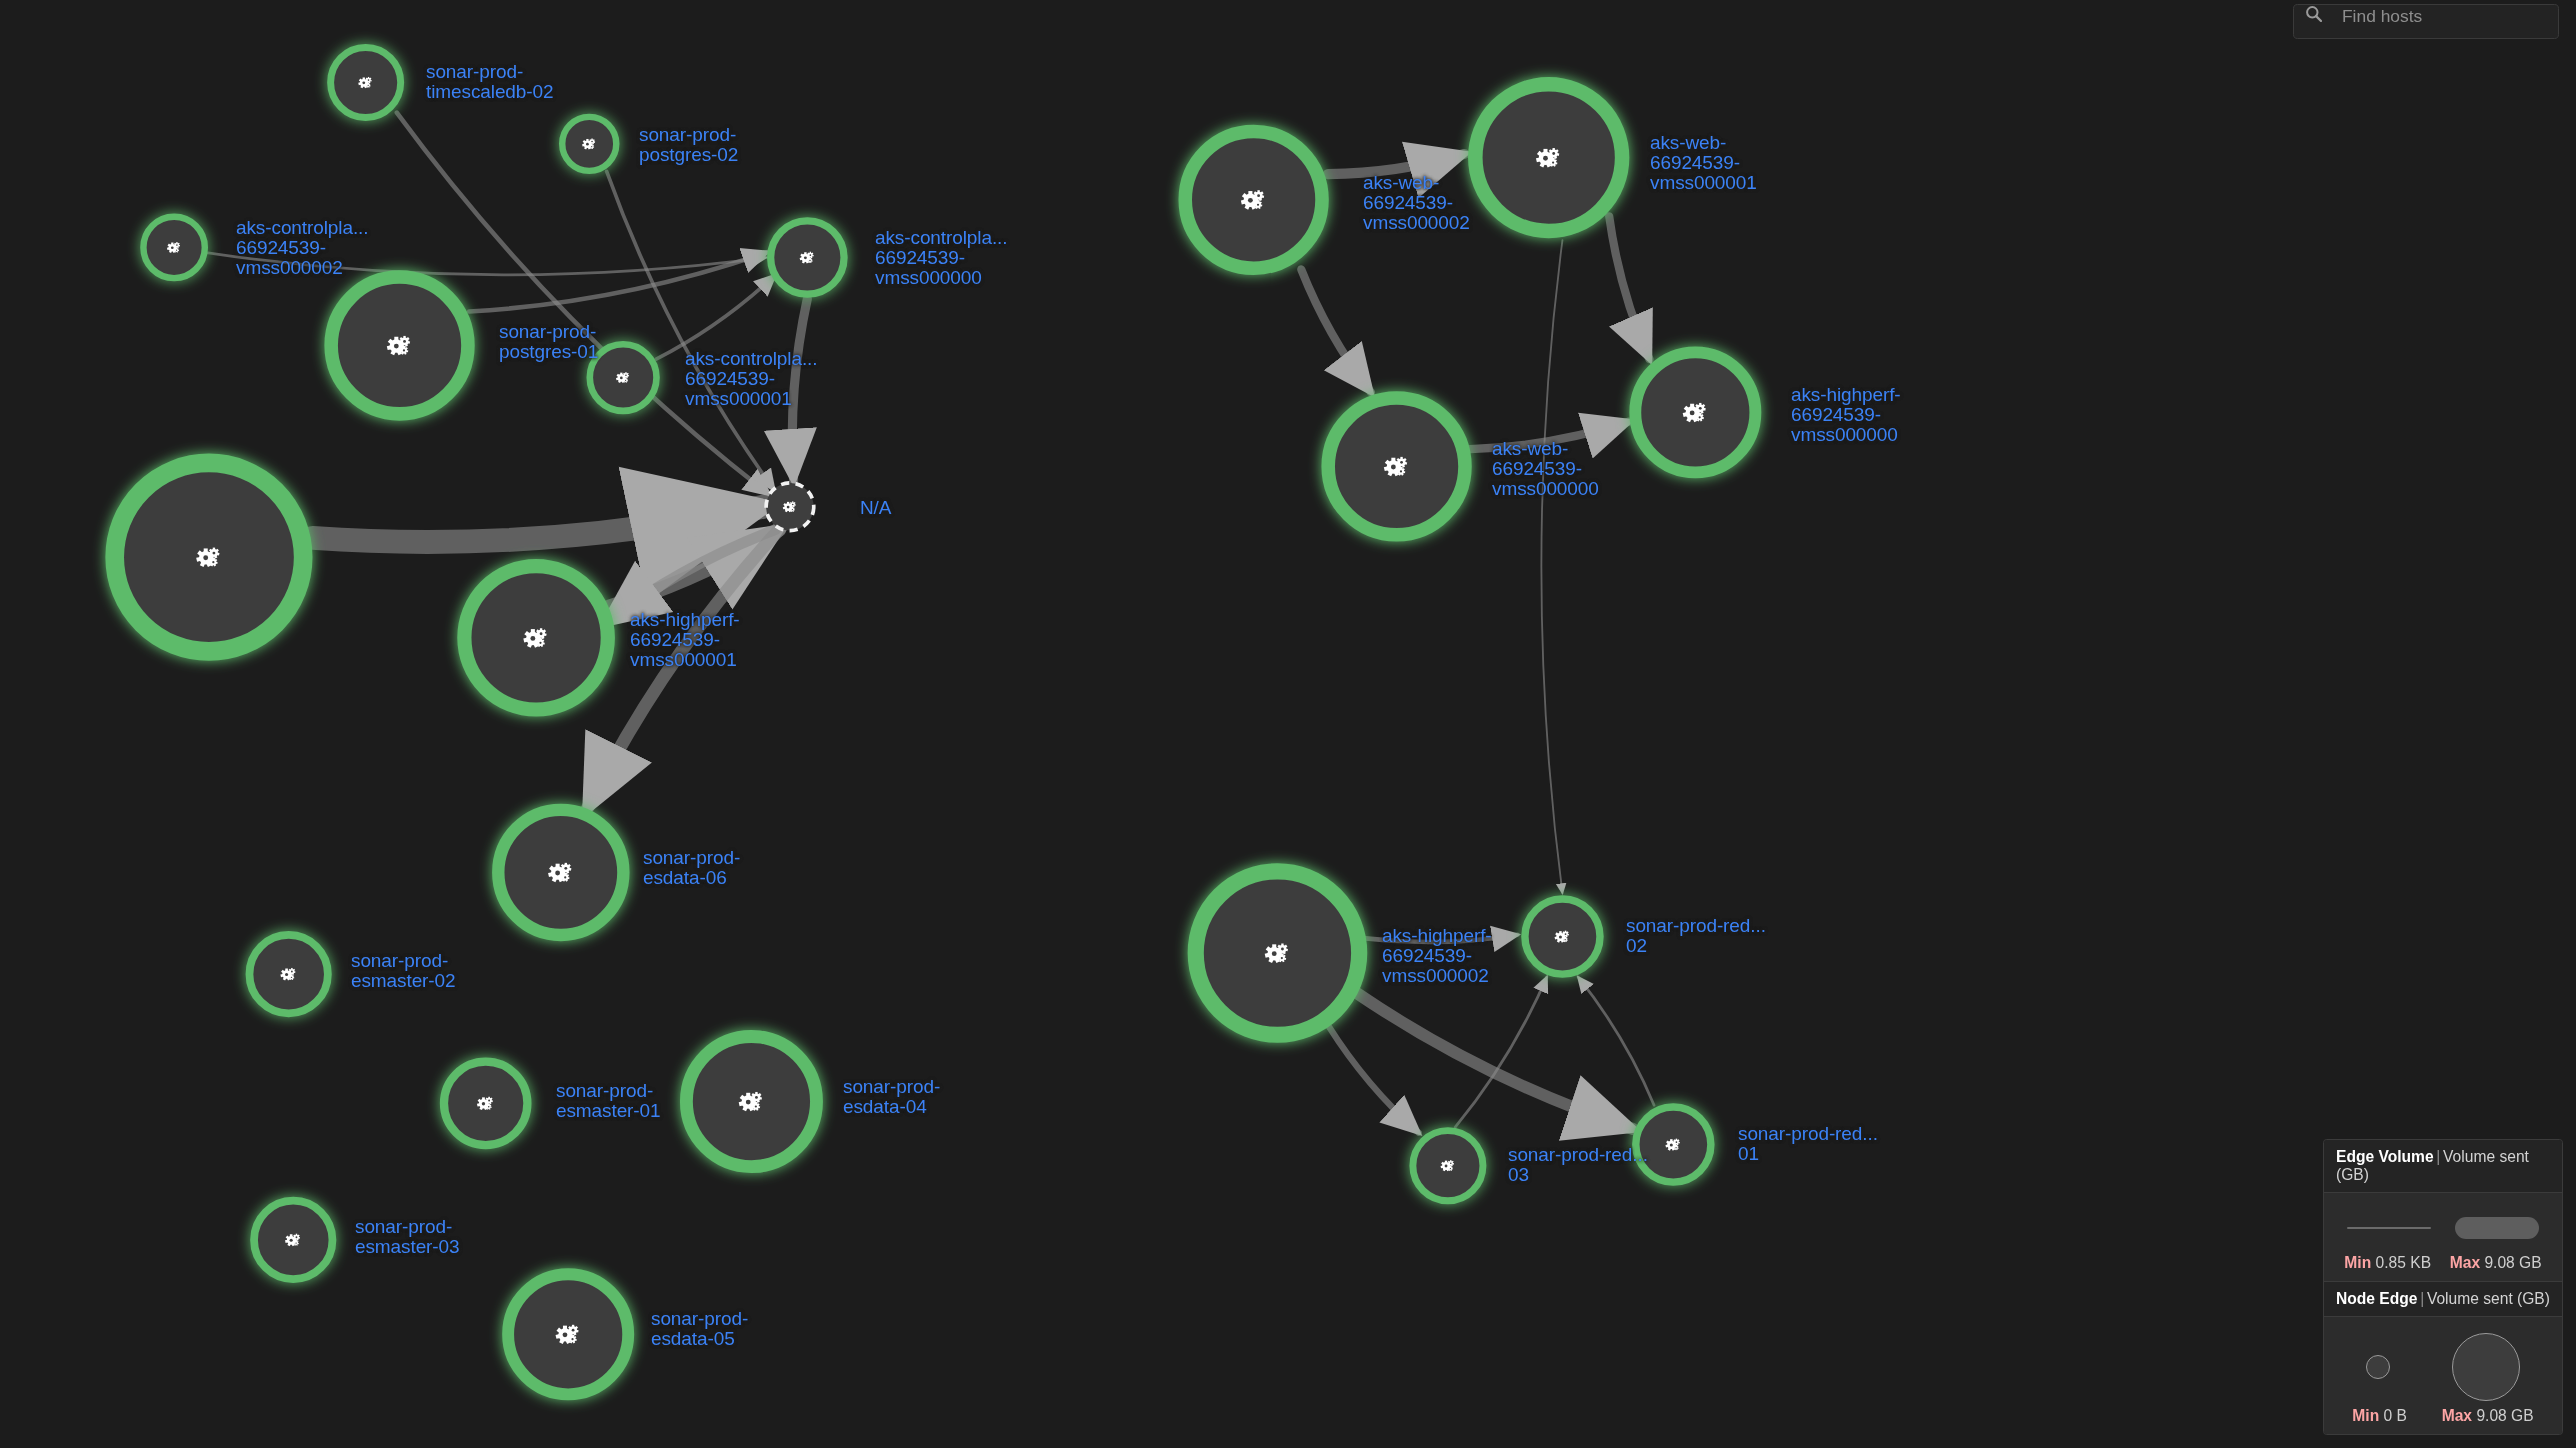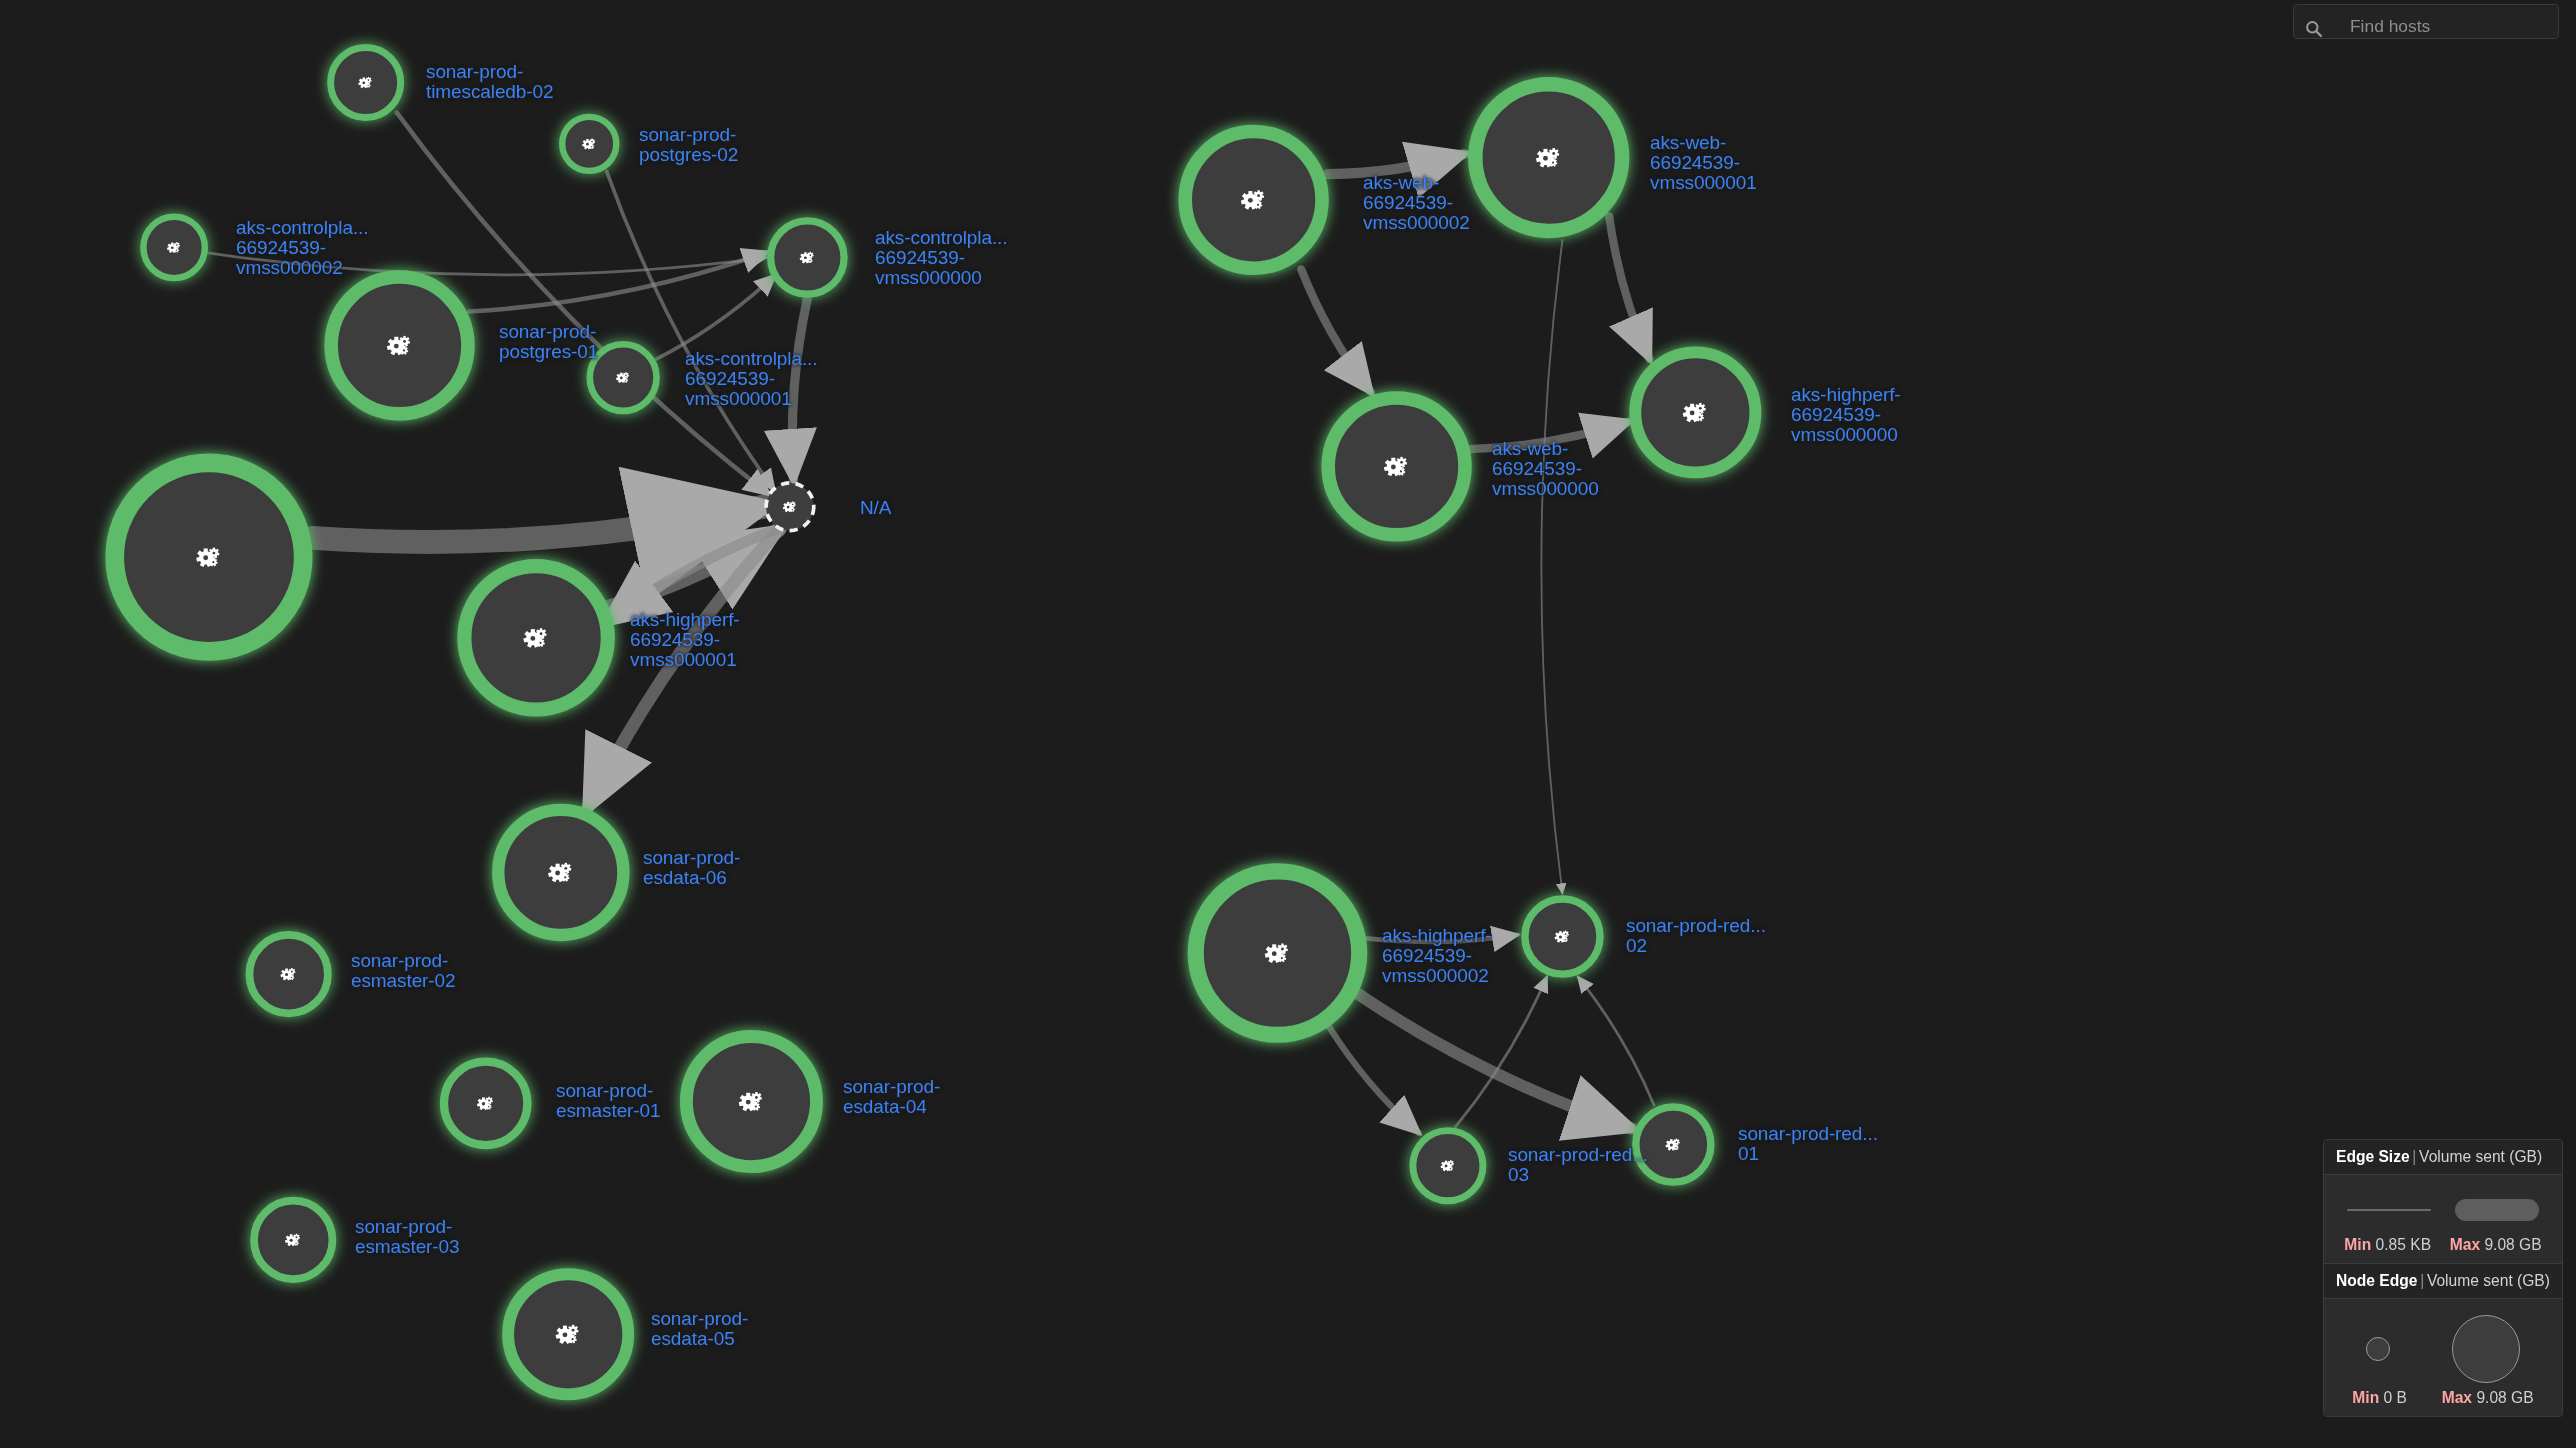--- a/index.html
+++ b/index.html
@@ -18,23 +18,23 @@
 
   
   #search-box {
     position: absolute;
     top: 3.7px; right: 17.4px;
     width: 266px; height: 35px;
     background: #232323;
     border: 0.9px solid #3a3a3a;
     border-radius: 4.6px;
     display: flex;
-    align-items: flex-end;
+    align-items: flex-start;
     padding: 0 11px;
-    gap: 26px;
+    gap: 18px;
   }
   #search-box .sicon { flex: 0 0 auto; display: block; line-height: 0; }
   #search-input {
     flex: 1 1 auto;
     background: transparent;
     border: 0; outline: 0;
     color: #d8d8d8;
     font-family: "Liberation Sans", sans-serif;
     font-size: 17.4px;
   }
@@ -1086,21 +1086,21 @@
         <circle cx="8.4" cy="8.4" r="6" fill="none" stroke="#9a9a9a" stroke-width="2.3"></circle>
         <line x1="12.8" y1="12.8" x2="18.4" y2="18.4" stroke="#9a9a9a" stroke-width="2.6" stroke-linecap="round"></line>
       </svg>
     </span>
     <input id="search-input" type="text" placeholder="Find hosts" style="">
   </div>
 
   <div id="legend">
 
     <div class="legend-head">
-      <b>Edge Size</b><span class="sep">|</span><span>Volume sent (GB)</span>
+      <b>Edge Volume</b><span class="sep">|</span><span>Volume sent (GB)</span>
     </div>
     <div class="legend-body">
       <div class="swatch-row">
         <div class="edge-thin"></div>
         <div class="edge-thick"></div>
       </div>
       <div class="minmax-row">
         <div><b>Min</b> <span>0.85 KB</span></div>
         <div><b>Max</b> <span>9.08 GB</span></div>
       </div>

